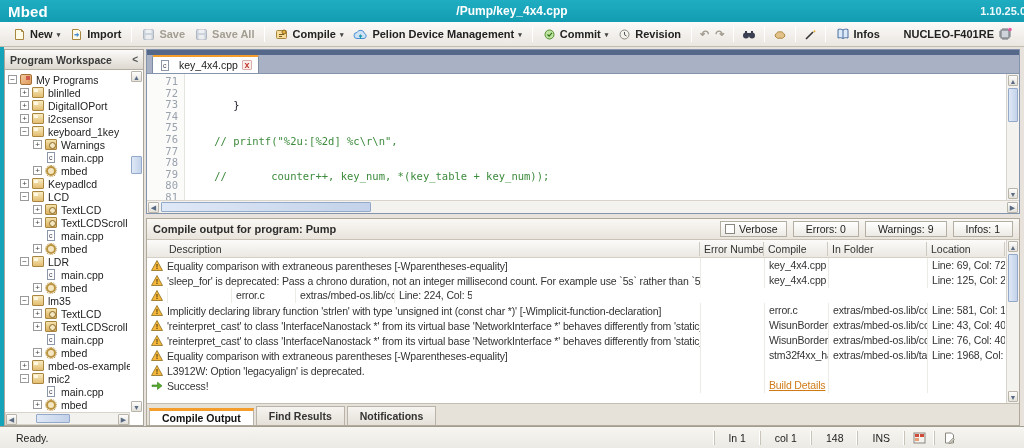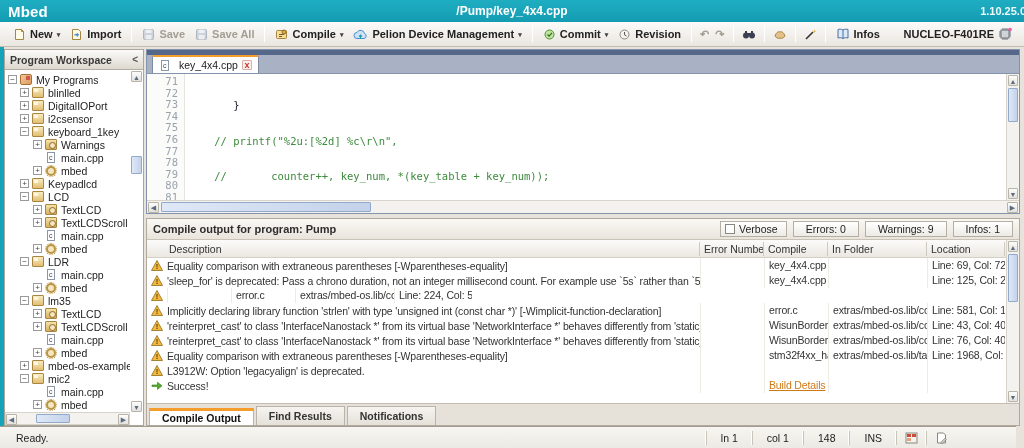--- a/index.html
+++ b/index.html
@@ -108,21 +108,21 @@
   .link{color:#cf7a16;text-decoration:underline}
   .out-vsb{position:absolute;right:0;top:0;bottom:0;width:13px;background:#f3f2ef;border-left:1px solid #d8d4cb}
   .out-vsb .arr{position:absolute;left:1px;right:1px}
   .out-vsb .up{top:1px}.out-vsb .dn{bottom:1px}
   .out-vsb .thumb{position:absolute;left:1px;right:1px;top:14px;height:48px}
   .out-tabs{height:22px;background:#e6e2da;border-top:1px solid #c4beb2;display:flex;align-items:stretch;padding-left:2px}
   .btab{display:flex;align-items:center;padding:0 12px;font-size:10.5px;font-weight:bold;color:#333;border:1px solid #b9b3a9;border-bottom:none;background:linear-gradient(#f6f4f0,#e5e1d9);margin-right:2px;margin-top:2px}
   .btab.active{background:#fff;border-top:3px solid #f59d2c;margin-top:4px;color:#111}
 
   
-  .statusbar{position:absolute;left:0;right:8px;bottom:0;height:22px;background:linear-gradient(#f7f5f1,#eceae4);border-top:1px solid #a39d91;display:flex;align-items:center;font-size:10.5px;color:#222}
+  .statusbar{position:absolute;left:0;right:0;bottom:0;height:22px;background:linear-gradient(#f7f5f1,#eceae4);border-top:1px solid #a39d91;display:flex;align-items:center;font-size:10.5px;color:#222}
   .st-msg{margin-left:16px}
   .st-right{margin-left:auto;display:flex;align-items:center;height:100%;margin-right:60px}
   .st-cell{padding:0 14px;display:flex;align-items:center;height:14px;border-left:1px solid #c9c4ba;box-shadow:-1px 0 0 #fff}
   .st-cell.icon-cell{padding:0 8px}
 </style>
 </head>
 <body>
 
 <div class="titlebar">
   <span class="brand">Mbed</span>

